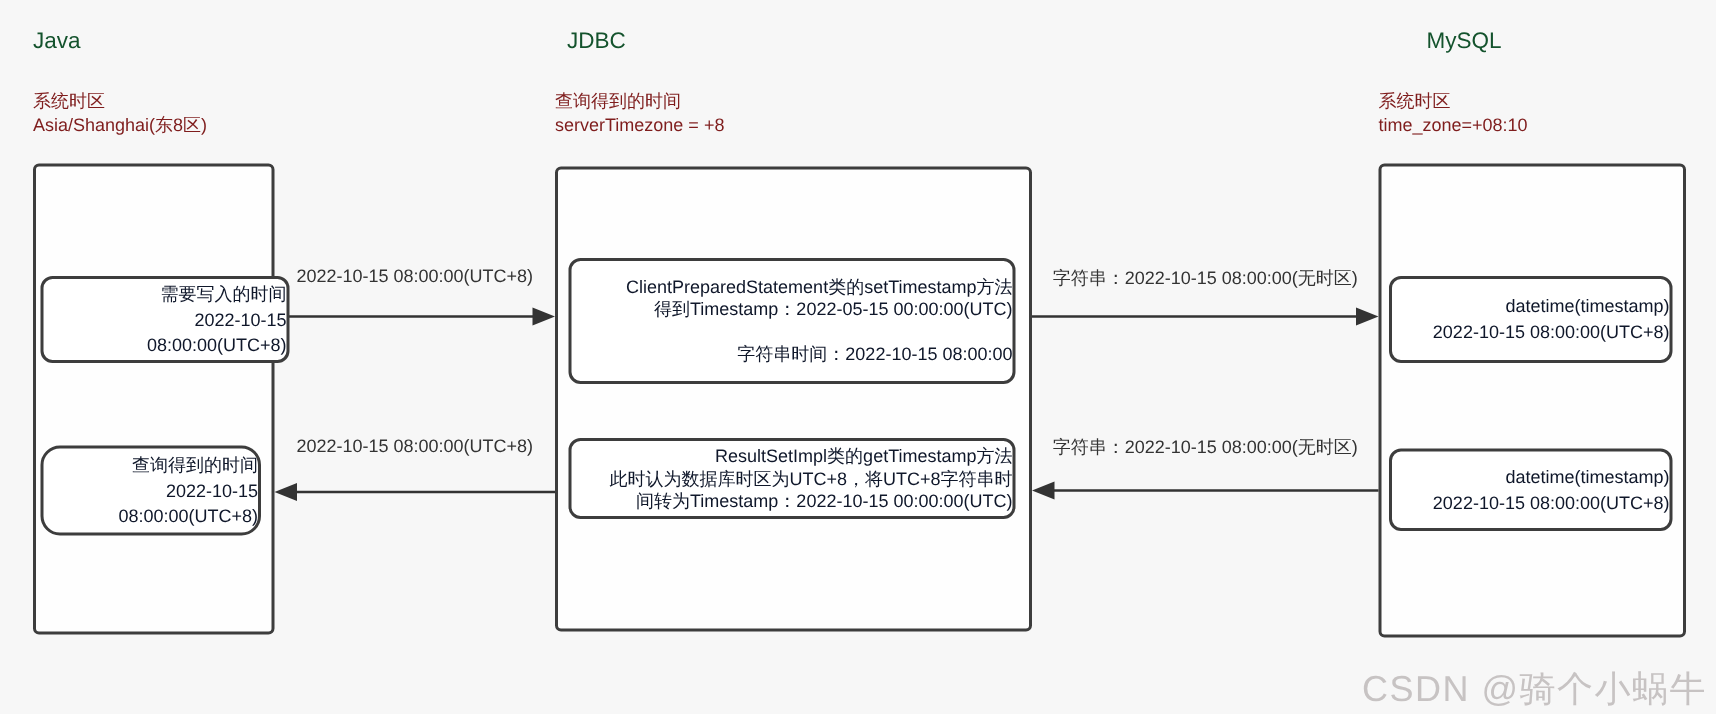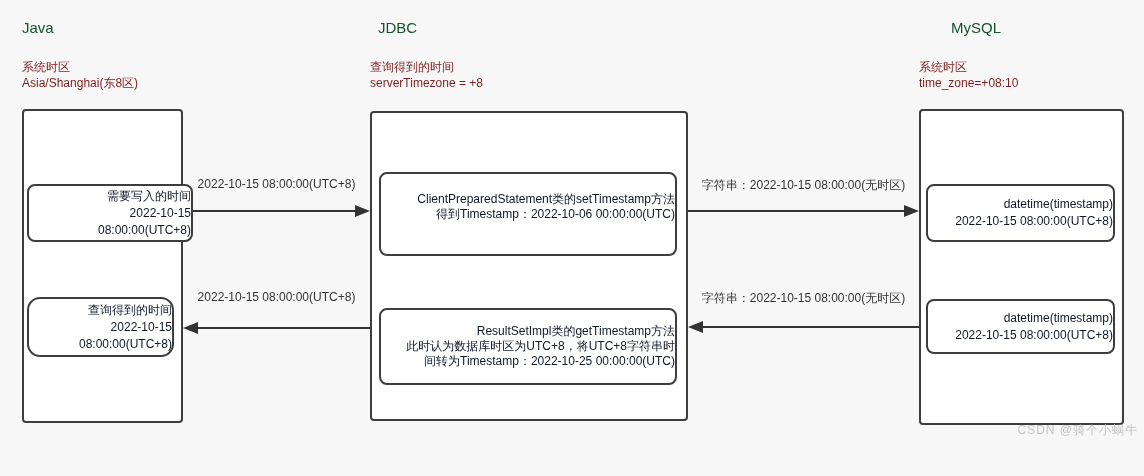--- a/index.html
+++ b/index.html
@@ -24,21 +24,21 @@
     box-sizing:border-box;display:flex;flex-direction:column;justify-content:center;
     text-align:right;font-size:12px;color:#0f172a;z-index:3;
   }
   .inner-box .line{line-height:17px;min-height:17px;white-space:nowrap;}
   .inner-box.dense .line{line-height:15px;min-height:15px;}
   .arrow-label{
     position:absolute;font-size:12px;text-align:center;white-space:nowrap;color:#333;z-index:2;
   }
   #arrow-layer{position:absolute;left:0;top:0;z-index:1;pointer-events:none;}
   .watermark{
-    position:absolute;right:6px;top:422px;font-size:12px;letter-spacing:1px;
+    position:absolute;right:6px;top:443px;font-size:24px;letter-spacing:1px;
     color:#c7c3c3;z-index:4;
   }
 </style>
 </head>
 <body>
 
 <div class="col-title" style="left:22px;width:161px;top:19px;">Java</div>
 <div class="col-title" style="left:378px;width:318px;top:19px;">JDBC</div>
 <div class="col-title" style="left:951px;width:205px;top:19px;">MySQL</div>
 
@@ -65,27 +65,28 @@
   <div class="line">08:00:00(UTC+8)</div>
 </div>
 <div class="inner-box" style="left:27px;top:297px;width:147px;height:60px;border-radius:13px;">
   <div class="line">查询得到的时间</div>
   <div class="line">2022-10-15</div>
   <div class="line">08:00:00(UTC+8)</div>
 </div>
 
 <div class="inner-box dense" style="left:379px;top:172px;width:298px;height:84px;">
   <div class="line">ClientPreparedStatement类的setTimestamp方法</div>
-  <div class="line">得到Timestamp：2022-10-06 00:00:00(UTC)</div>
+  <div class="line">得到Timestamp：2022-05-15 00:00:00(UTC)</div>
   <div class="line"></div>
+  <div class="line">字符串时间：2022-10-15 08:00:00</div>
 </div>
-<div class="inner-box dense" style="left:379px;top:292px;width:298px;height:77px;margin-top:16px;">
+<div class="inner-box dense" style="left:379px;top:292px;width:298px;height:54px;">
   <div class="line">ResultSetImpl类的getTimestamp方法</div>
   <div class="line">此时认为数据库时区为UTC+8，将UTC+8字符串时</div>
-  <div class="line">间转为Timestamp：2022-10-25 00:00:00(UTC)</div>
+  <div class="line">间转为Timestamp：2022-10-15 00:00:00(UTC)</div>
 </div>
 
 <div class="inner-box" style="left:926px;top:184px;width:189px;height:58px;">
   <div class="line">datetime(timestamp)</div>
   <div class="line">2022-10-15 08:00:00(UTC+8)</div>
 </div>
 <div class="inner-box" style="left:926px;top:299px;width:189px;height:55px;">
   <div class="line">datetime(timestamp)</div>
   <div class="line">2022-10-15 08:00:00(UTC+8)</div>
 </div>

